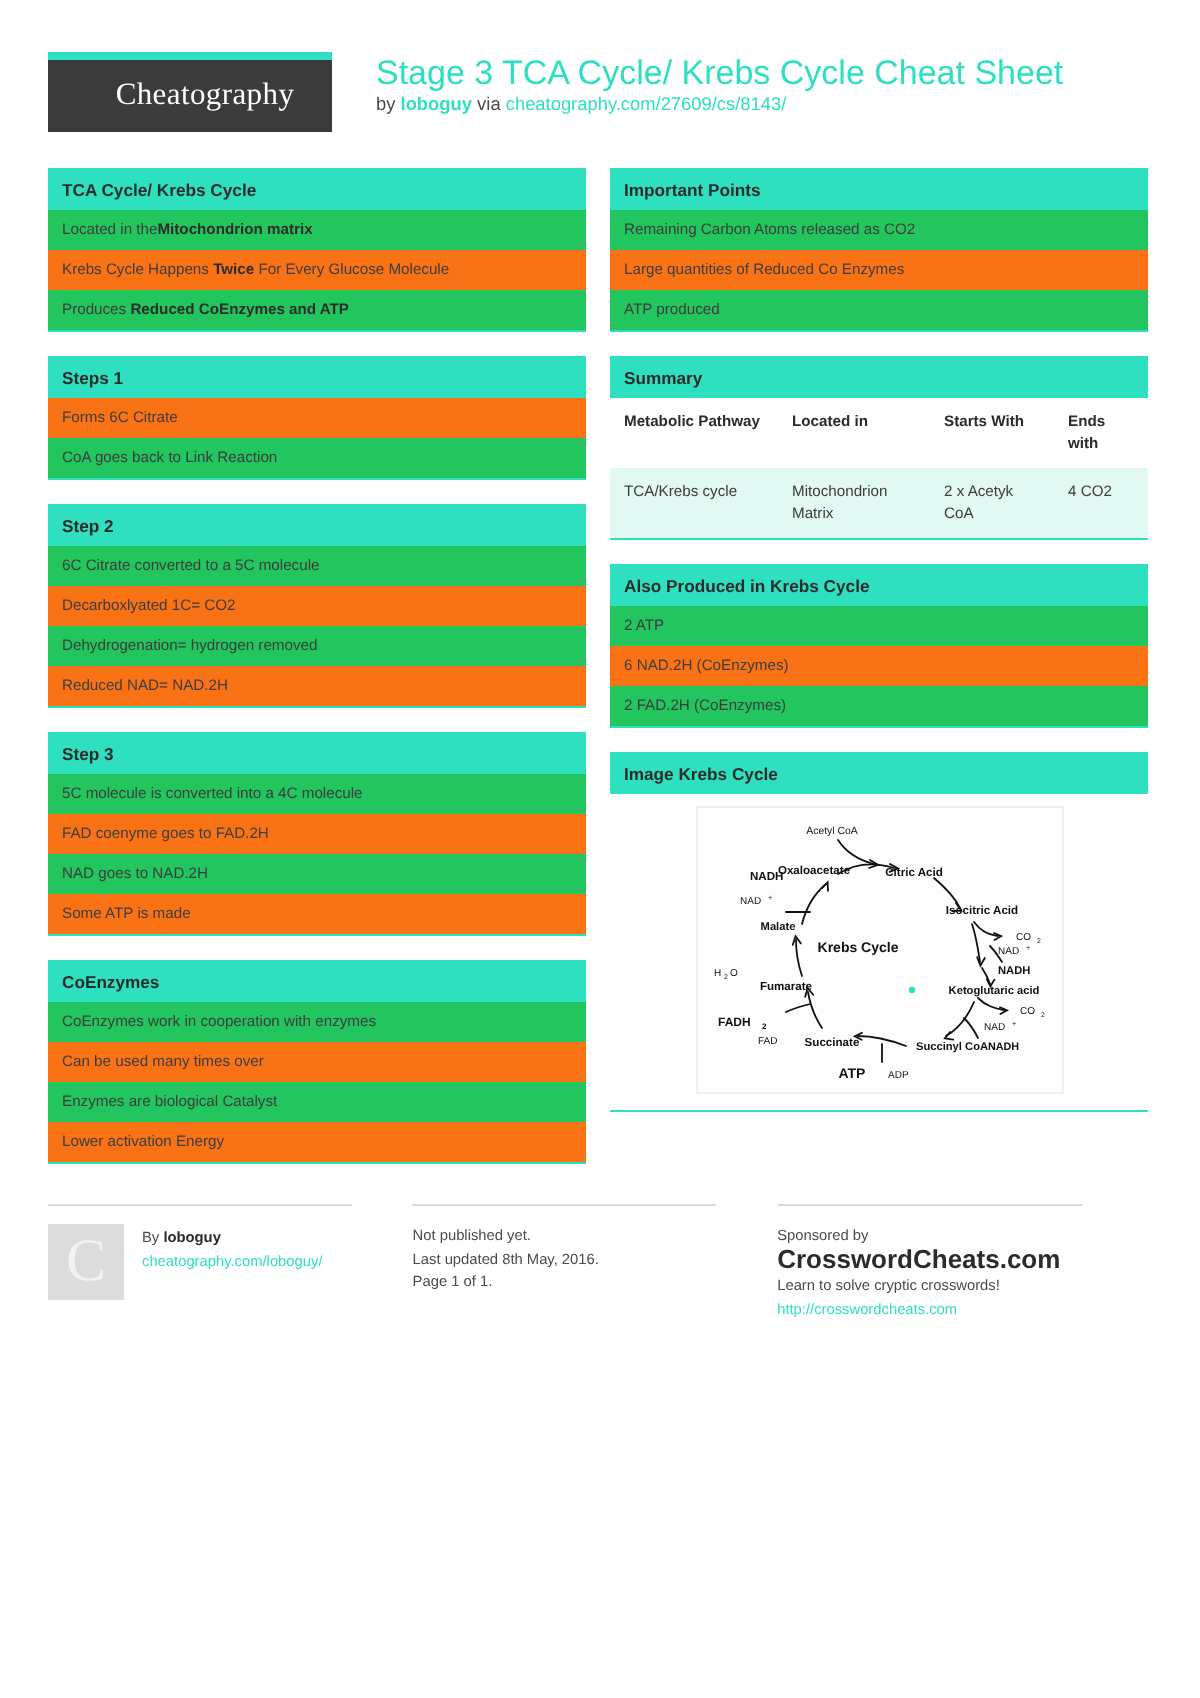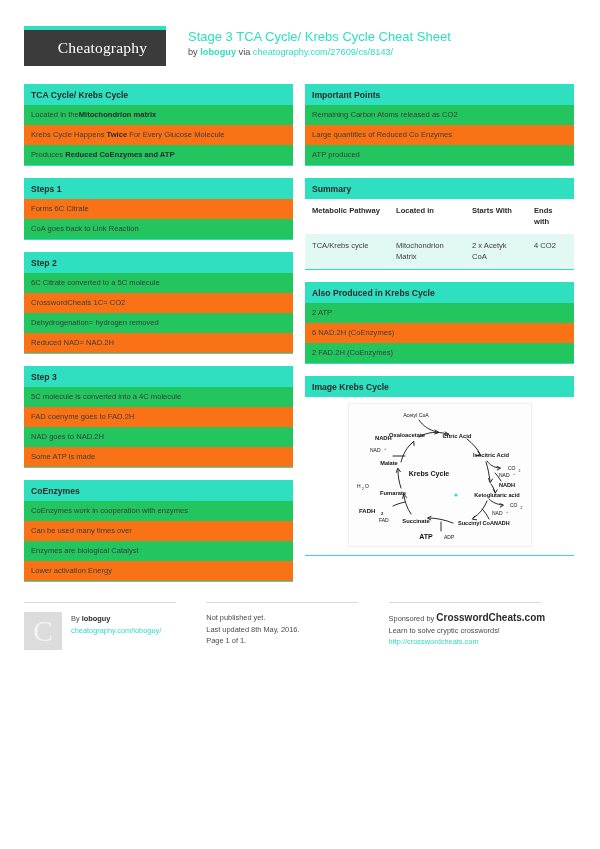--- a/index.html
+++ b/index.html
@@ -54,21 +54,21 @@
     color: #ffffff;
     font-size: 15.5px;
     letter-spacing: .2px;
   }
   .title-block {
     margin-left: 22px;
     padding-top: 3px;
   }
   .sheet-title {
     color: #2ee0c0;
-    font-size: 13px;
+    font-size: 17px;
     font-weight: normal;
     line-height: 15px;
     white-space: nowrap;
   }
   .byline {
     font-size: 9.2px;
     color: #4a4a4a;
     line-height: 14px;
     margin-top: 1px;
     white-space: nowrap;
@@ -170,21 +170,21 @@
     flex: 0 0 auto;
   }
   .f-text { padding-top: 1px; }
   .f-line {
     font-size: 7.4px;
     line-height: 11.5px;
     color: #4a4a4a;
   }
   .f-line b { font-weight: bold; color: #2b2b2b; }
   .f-line.link { color: #2ee0c0; }
-  .f-title-strong { font-weight: bold; color: #2b2b2b; font-size: 10px; }
+  .f-title-strong { font-weight: bold; color: #2b2b2b; font-size: 13px; }
 </style>
 </head>
 <body>
 
 <div class="page">
 <div class="sheet">
 
   <div class="header">
     <div class="logo">
       <span class="logo-text">Cheatography</span>
@@ -212,21 +212,21 @@
             <div class="block-title">Steps 1</div>
             <div class="rows">
               <div class="row">Forms 6C Citrate</div>
               <div class="row alt">CoA goes back to Link Reaction</div>
             </div>
           </div>
           <div class="block">
             <div class="block-title">Step 2</div>
             <div class="rows">
               <div class="row alt">6C Citrate converted to a 5C molecule</div>
-              <div class="row">CrosswordCheats 1C= CO2</div>
+              <div class="row">Decarboxlyated 1C= CO2</div>
               <div class="row alt">Dehydrogenation= hydrogen removed</div>
               <div class="row">Reduced NAD= NAD.2H</div>
             </div>
           </div>
           <div class="block">
             <div class="block-title">Step 3</div>
             <div class="rows">
               <div class="row alt">5C molecule is converted into a 4C molecule</div>
               <div class="row">FAD coenyme goes to FAD.2H</div>
               <div class="row alt">NAD goes to NAD.2H</div>

